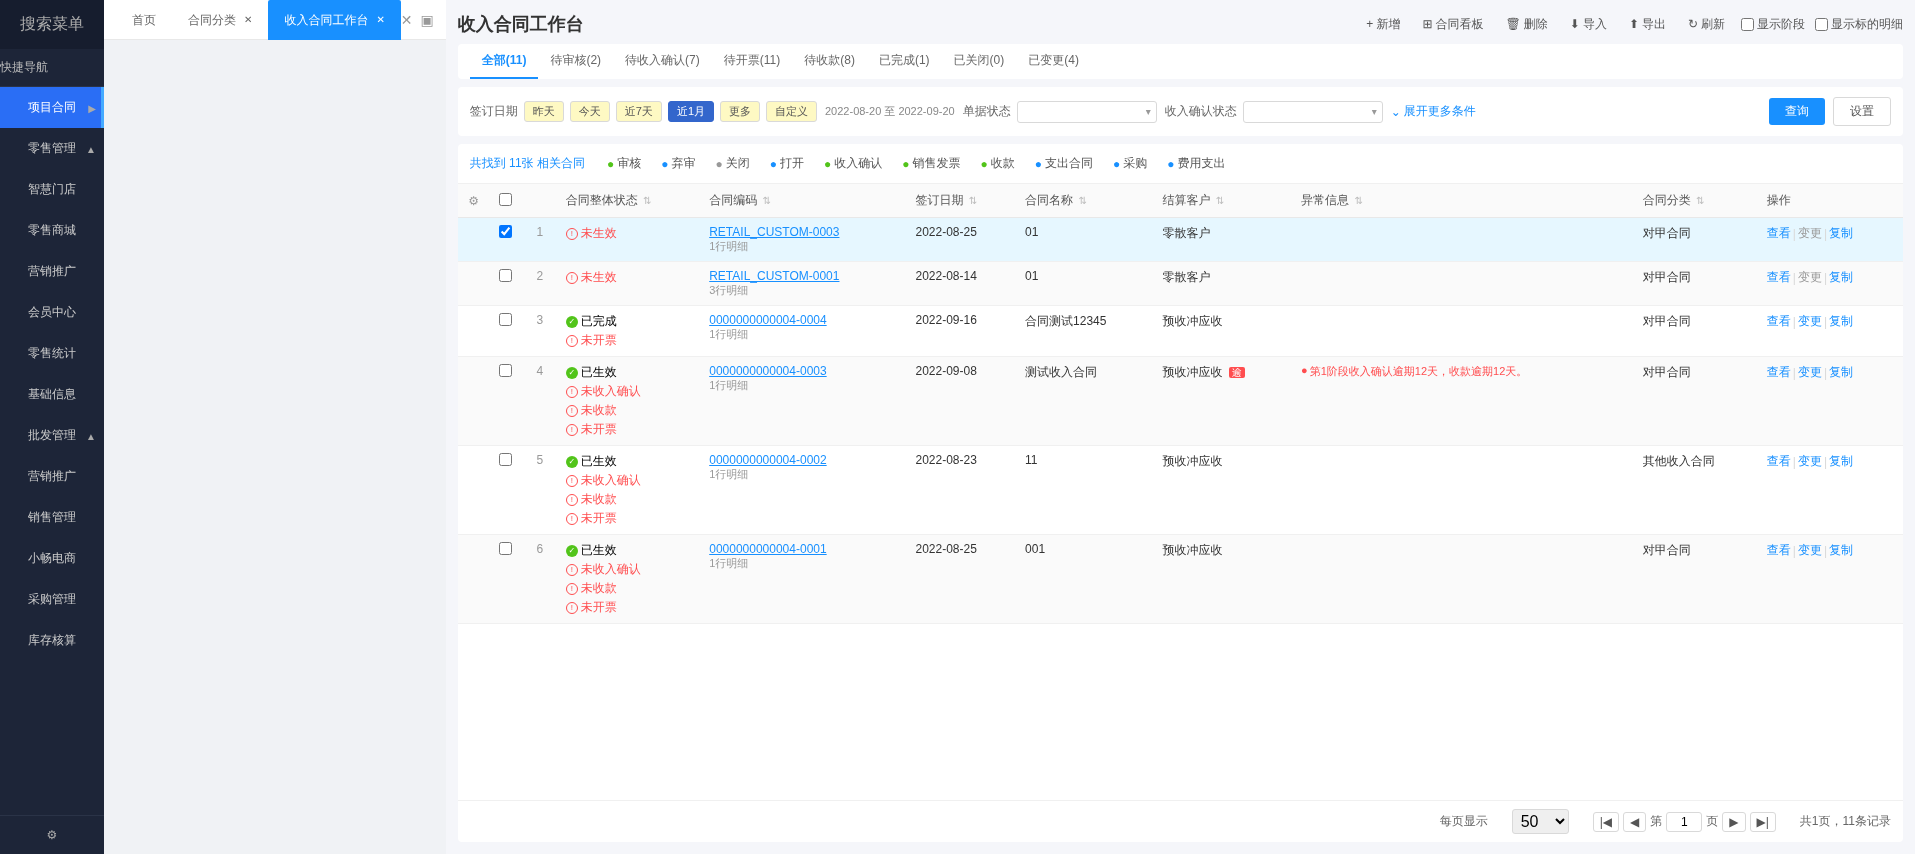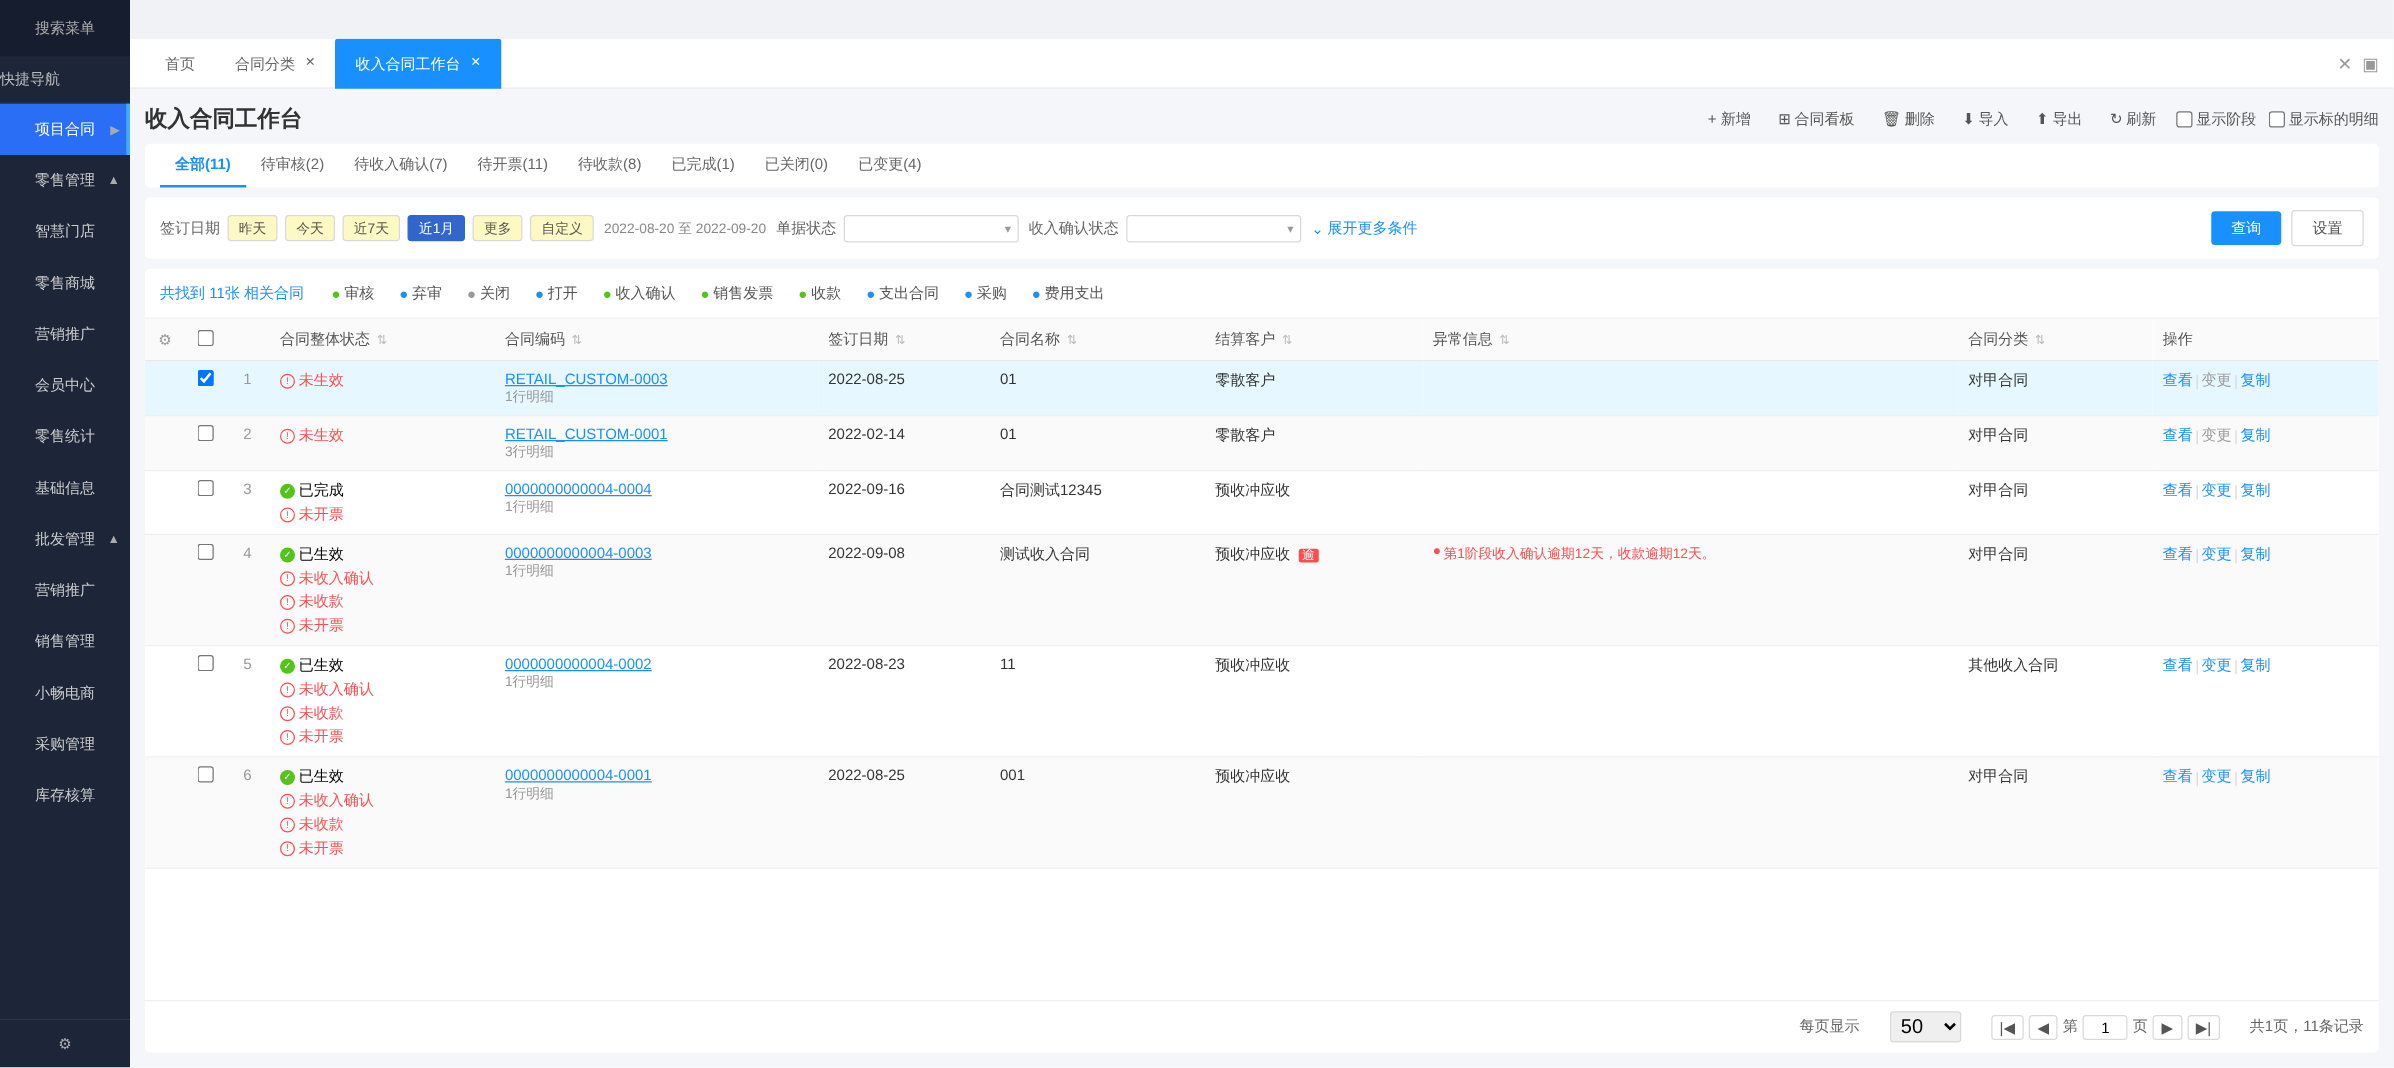--- a/index.html
+++ b/index.html
@@ -1,28 +1,28 @@
 <!DOCTYPE html>
 <html><head>
   <meta charset="utf-8">
   <style>
     * { box-sizing: border-box; margin: 0; padding: 0; }
     body { font-family: 'Microsoft YaHei', Arial, sans-serif; font-size: 12px; background: #f0f2f5; color: #333; display: flex; height: 854px; overflow: hidden; }
 
     
     .sidebar { width: 104px; background: #1d2538; display: flex; flex-direction: column; height: 100%; flex-shrink: 0; }
-    .sidebar-search { background: #161d2e; color: #aaa; padding: 14px 0; text-align: center; font-size: 12px; cursor: pointer; }
+    .sidebar-search { background: #161d2e; color: #aaa; padding: 14px 0; text-align: center; font-size: 16px; cursor: pointer; }
     .sidebar-nav { color: #bbb; padding: 10px 0; font-size: 12px; cursor: pointer; border-bottom: 1px solid #2a3347; }
     .sidebar-item { color: #ccc; padding: 12px 0; text-align: center; font-size: 12px; cursor: pointer; position: relative; }
     .sidebar-item.active { background: #2a6ef5; color: #fff; }
     .sidebar-item.active::after { content: ''; position: absolute; right: 0; top: 0; height: 100%; width: 3px; background: #4af; }
     .sidebar-bottom { margin-top: auto; padding: 12px 0; text-align: center; color: #aaa; cursor: pointer; border-top: 1px solid #2a3347; }
 
     
-    .main { flex: 1; display: flex; flex-direction: column; overflow: hidden; margin-top: 31px; }
+    .main { flex: 1; display: flex; flex-direction: row; overflow: hidden; }
 
     
     .tabs-bar { background: #fff; display: flex; align-items: center; border-bottom: 1px solid #e8e8e8; padding: 0 12px; height: 40px; flex-shrink: 0; }
     .tab { padding: 0 16px; height: 40px; line-height: 40px; font-size: 12px; cursor: pointer; color: #666; position: relative; display: flex; align-items: center; gap: 4px; }
     .tab.active { background: #1890ff; color: #fff; border-radius: 2px 2px 0 0; }
     .tab .close-btn { font-size: 10px; margin-left: 4px; }
     .tab-spacer { flex: 1; }
     .tab-win-btns { display: flex; gap: 8px; color: #999; font-size: 14px; cursor: pointer; }
 
     
@@ -374,21 +374,21 @@
               <td>
                 <div class="status-badge">
                   <span class="status-icon-circle status-icon-red">!</span>
                   <span class="status-invalid">未生效</span>
                 </div>
               </td>
               <td>
                 <div class="link-text">RETAIL_CUSTOM-0001</div>
                 <div class="sub-text">3行明细</div>
               </td>
-              <td>2022-02-14</td>
+              <td>2022-08-14</td>
               <td>01</td>
               <td>零散客户</td>
               <td></td>
               <td>对甲合同</td>
               <td>
                 <div class="row-actions">
                   <span class="op-btn">查看</span>
                   <span class="op-sep">|</span>
                   <span class="op-btn" style="color:#999">变更</span>
                   <span class="op-sep">|</span>

